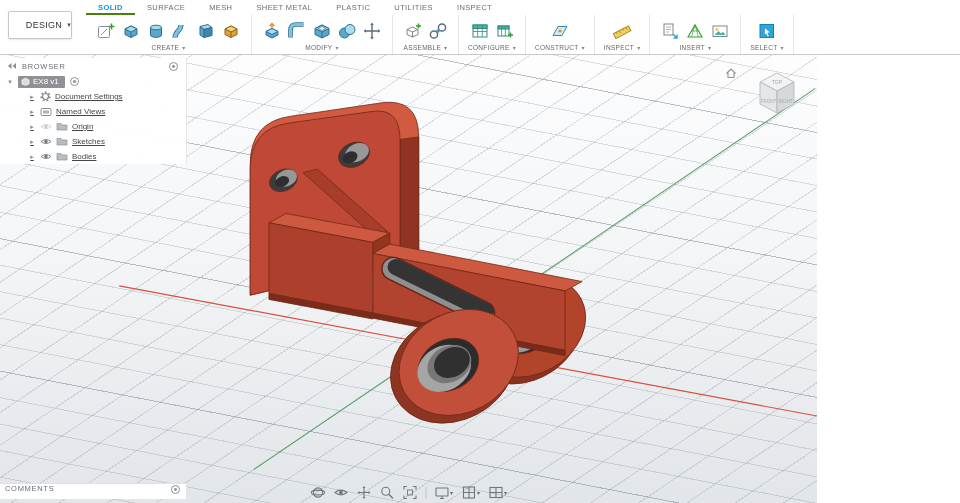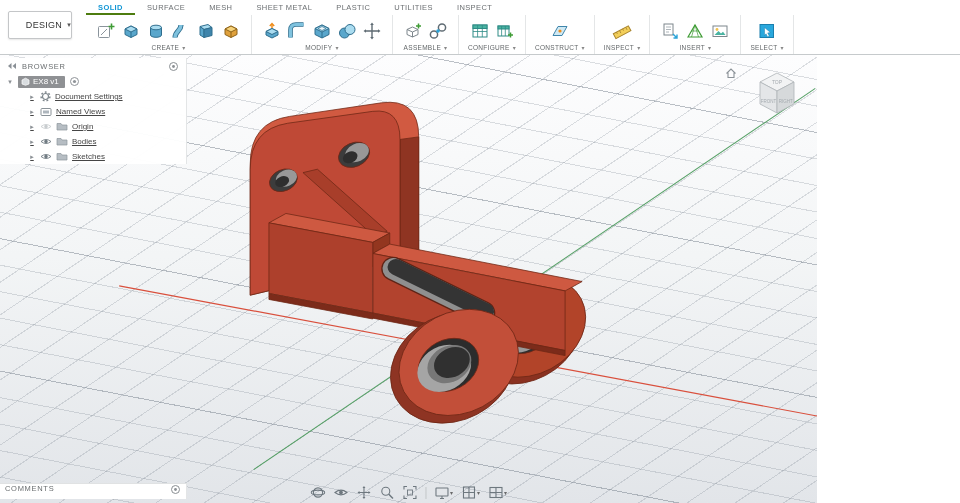--- a/index.html
+++ b/index.html
@@ -445,32 +445,32 @@
       </div>
       <div class="trow child">
         <span class="caret">▸</span>
         <svg width="12" height="9">
             <path d="M1,4.5 Q6,0.5 11,4.5 Q6,8.5 1,4.5 Z" fill="#fff" stroke="#6f7a82" stroke-width="0.9"></path>
             <circle cx="6" cy="4.5" r="1.7" fill="#6f7a82"></circle>
           </svg>
         <svg width="12" height="9">
             <path d="M1,1.5 L5,1.5 L6,3 L11,3 L11,8 L1,8 Z" fill="#b6bdc3" stroke="#8d959b" stroke-width="0.7"></path>
           </svg>
-        <span>Bodies</span>
+        <span>Sketches</span>
       </div>
       <div class="trow child">
         <span class="caret">▸</span>
         <svg width="12" height="9">
             <path d="M1,4.5 Q6,0.5 11,4.5 Q6,8.5 1,4.5 Z" fill="#fff" stroke="#6f7a82" stroke-width="0.9"></path>
             <circle cx="6" cy="4.5" r="1.7" fill="#6f7a82"></circle>
           </svg>
         <svg width="12" height="9">
             <path d="M1,1.5 L5,1.5 L6,3 L11,3 L11,8 L1,8 Z" fill="#b6bdc3" stroke="#8d959b" stroke-width="0.7"></path>
           </svg>
-        <span>Sketches</span>
+        <span>Bodies</span>
       </div>
     </div>
   </div>
 
   <div class="panel comments">
     <span>COMMENTS</span>
     <span class="opt">
       <svg width="11" height="11">
           <circle cx="5.5" cy="5.5" r="4" fill="#fff" stroke="#8a8f93"></circle>
           <circle cx="5.5" cy="5.5" r="1.4" fill="#8a8f93"></circle>

